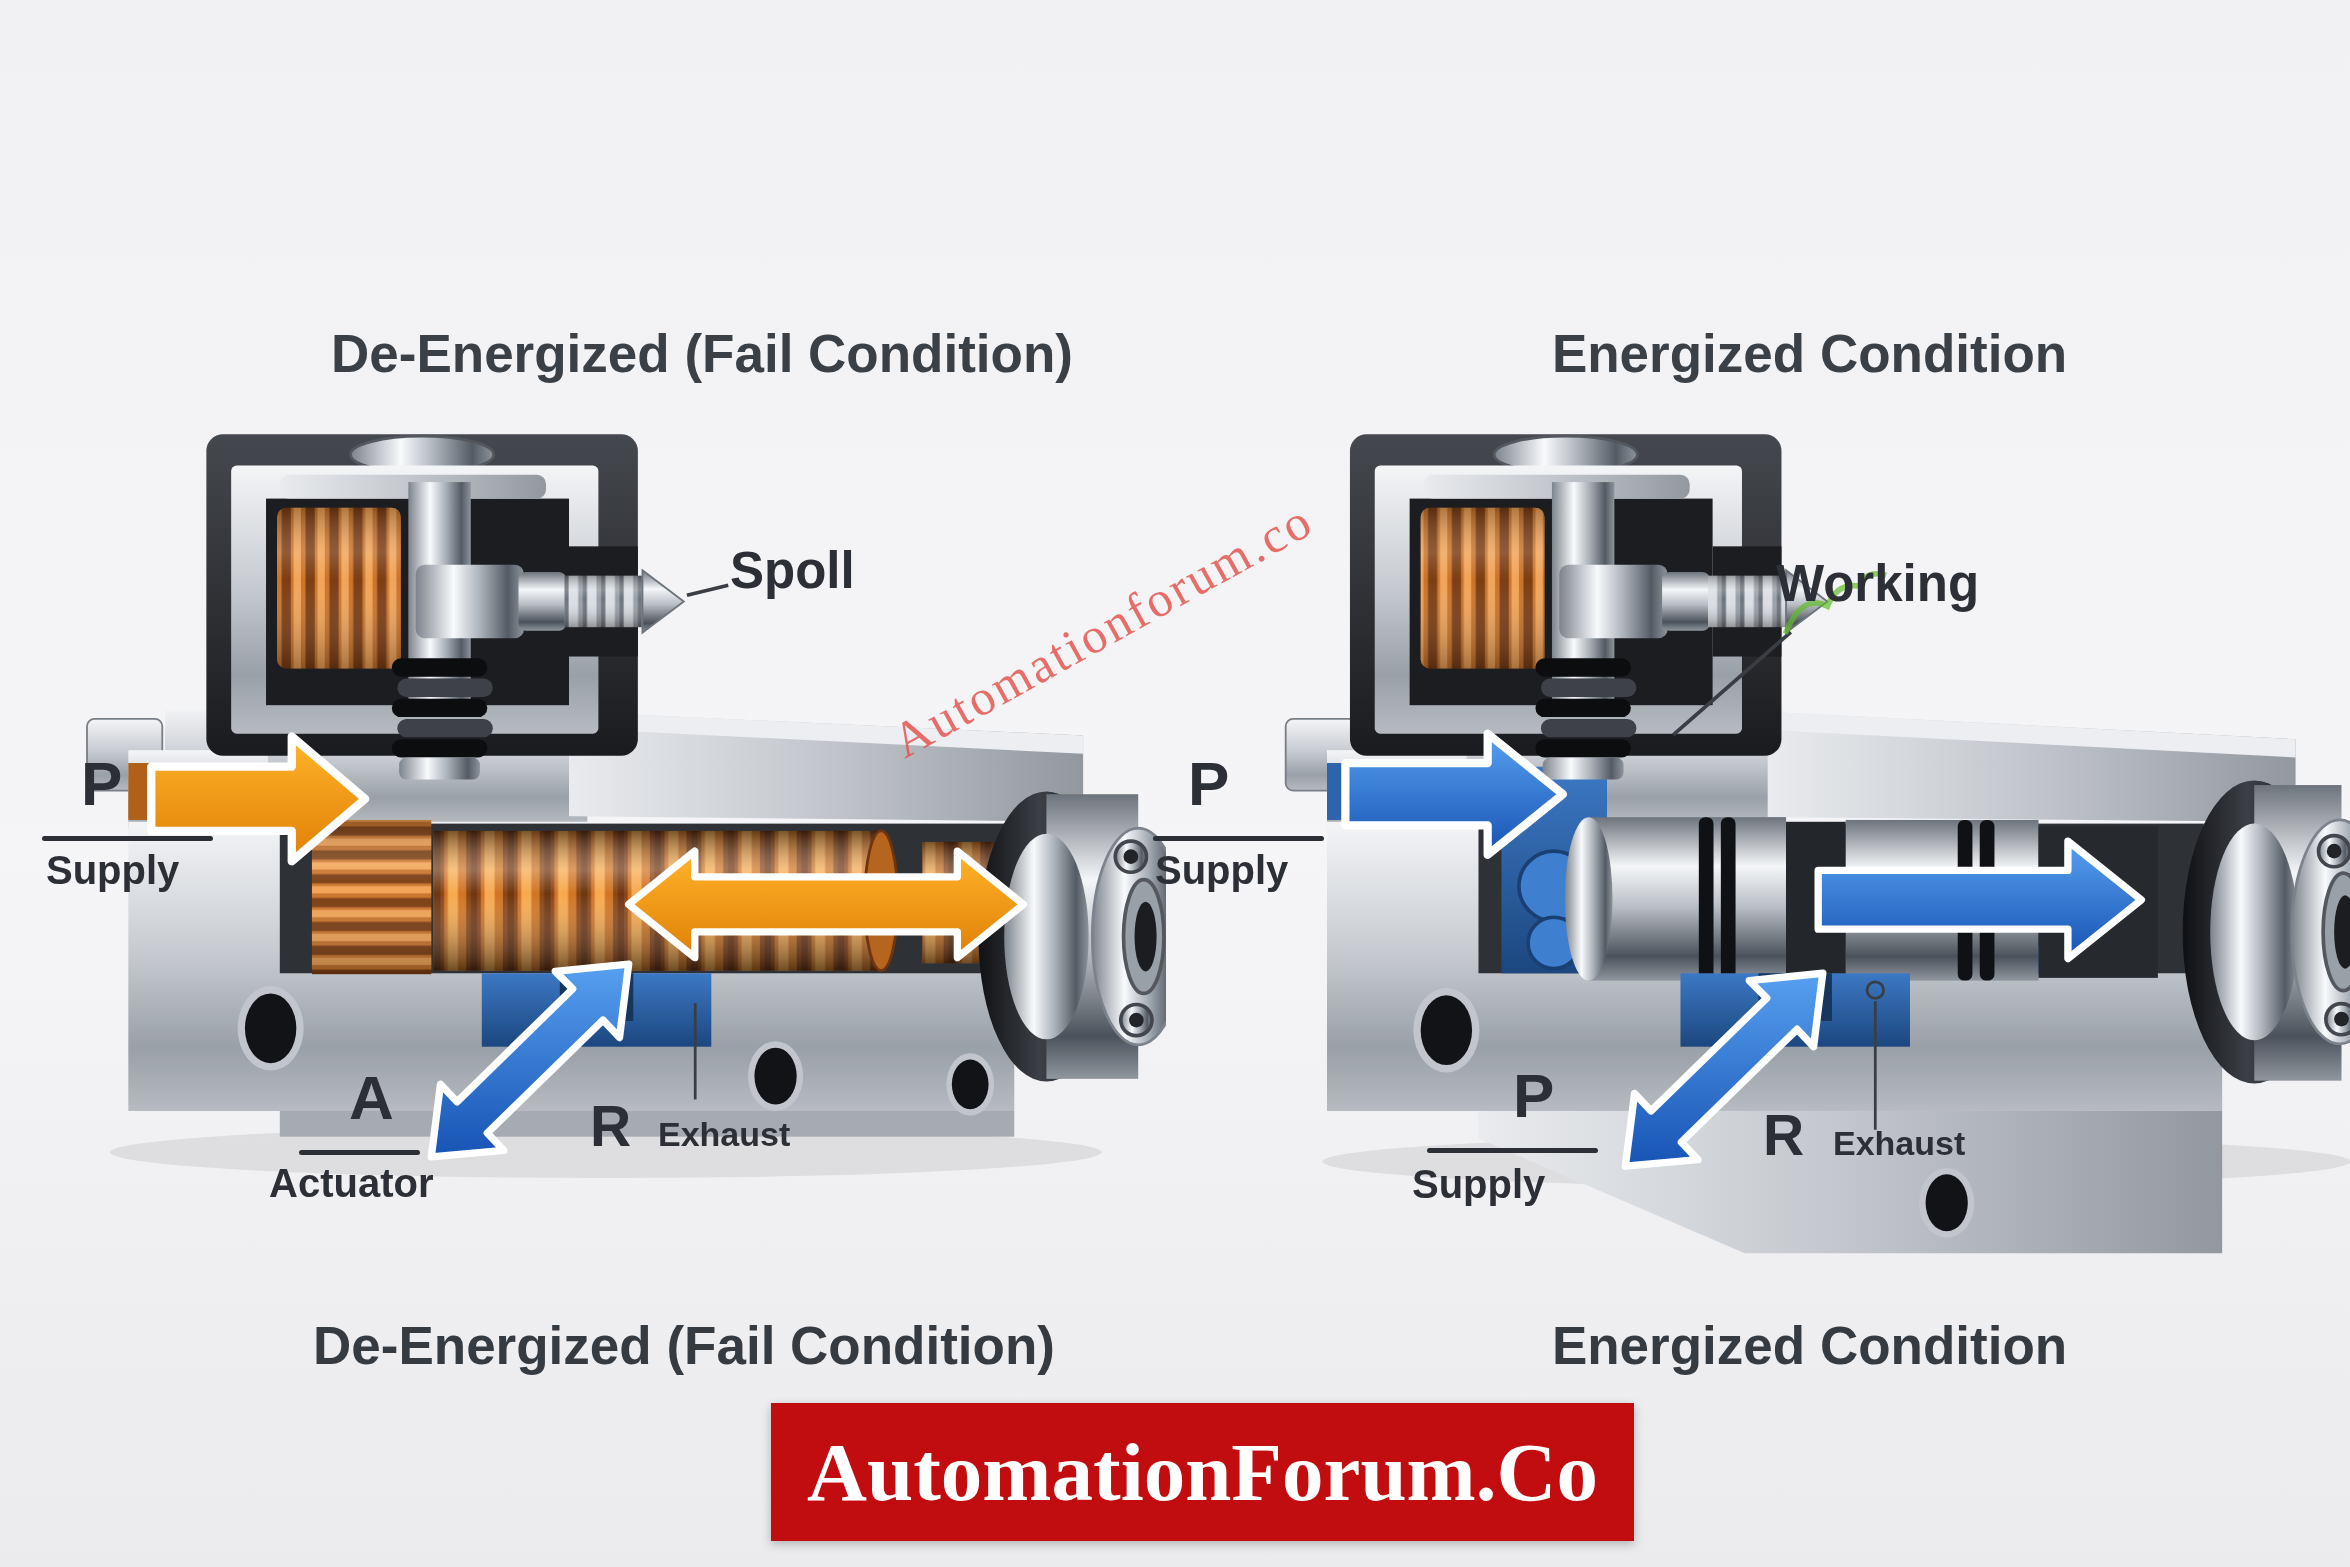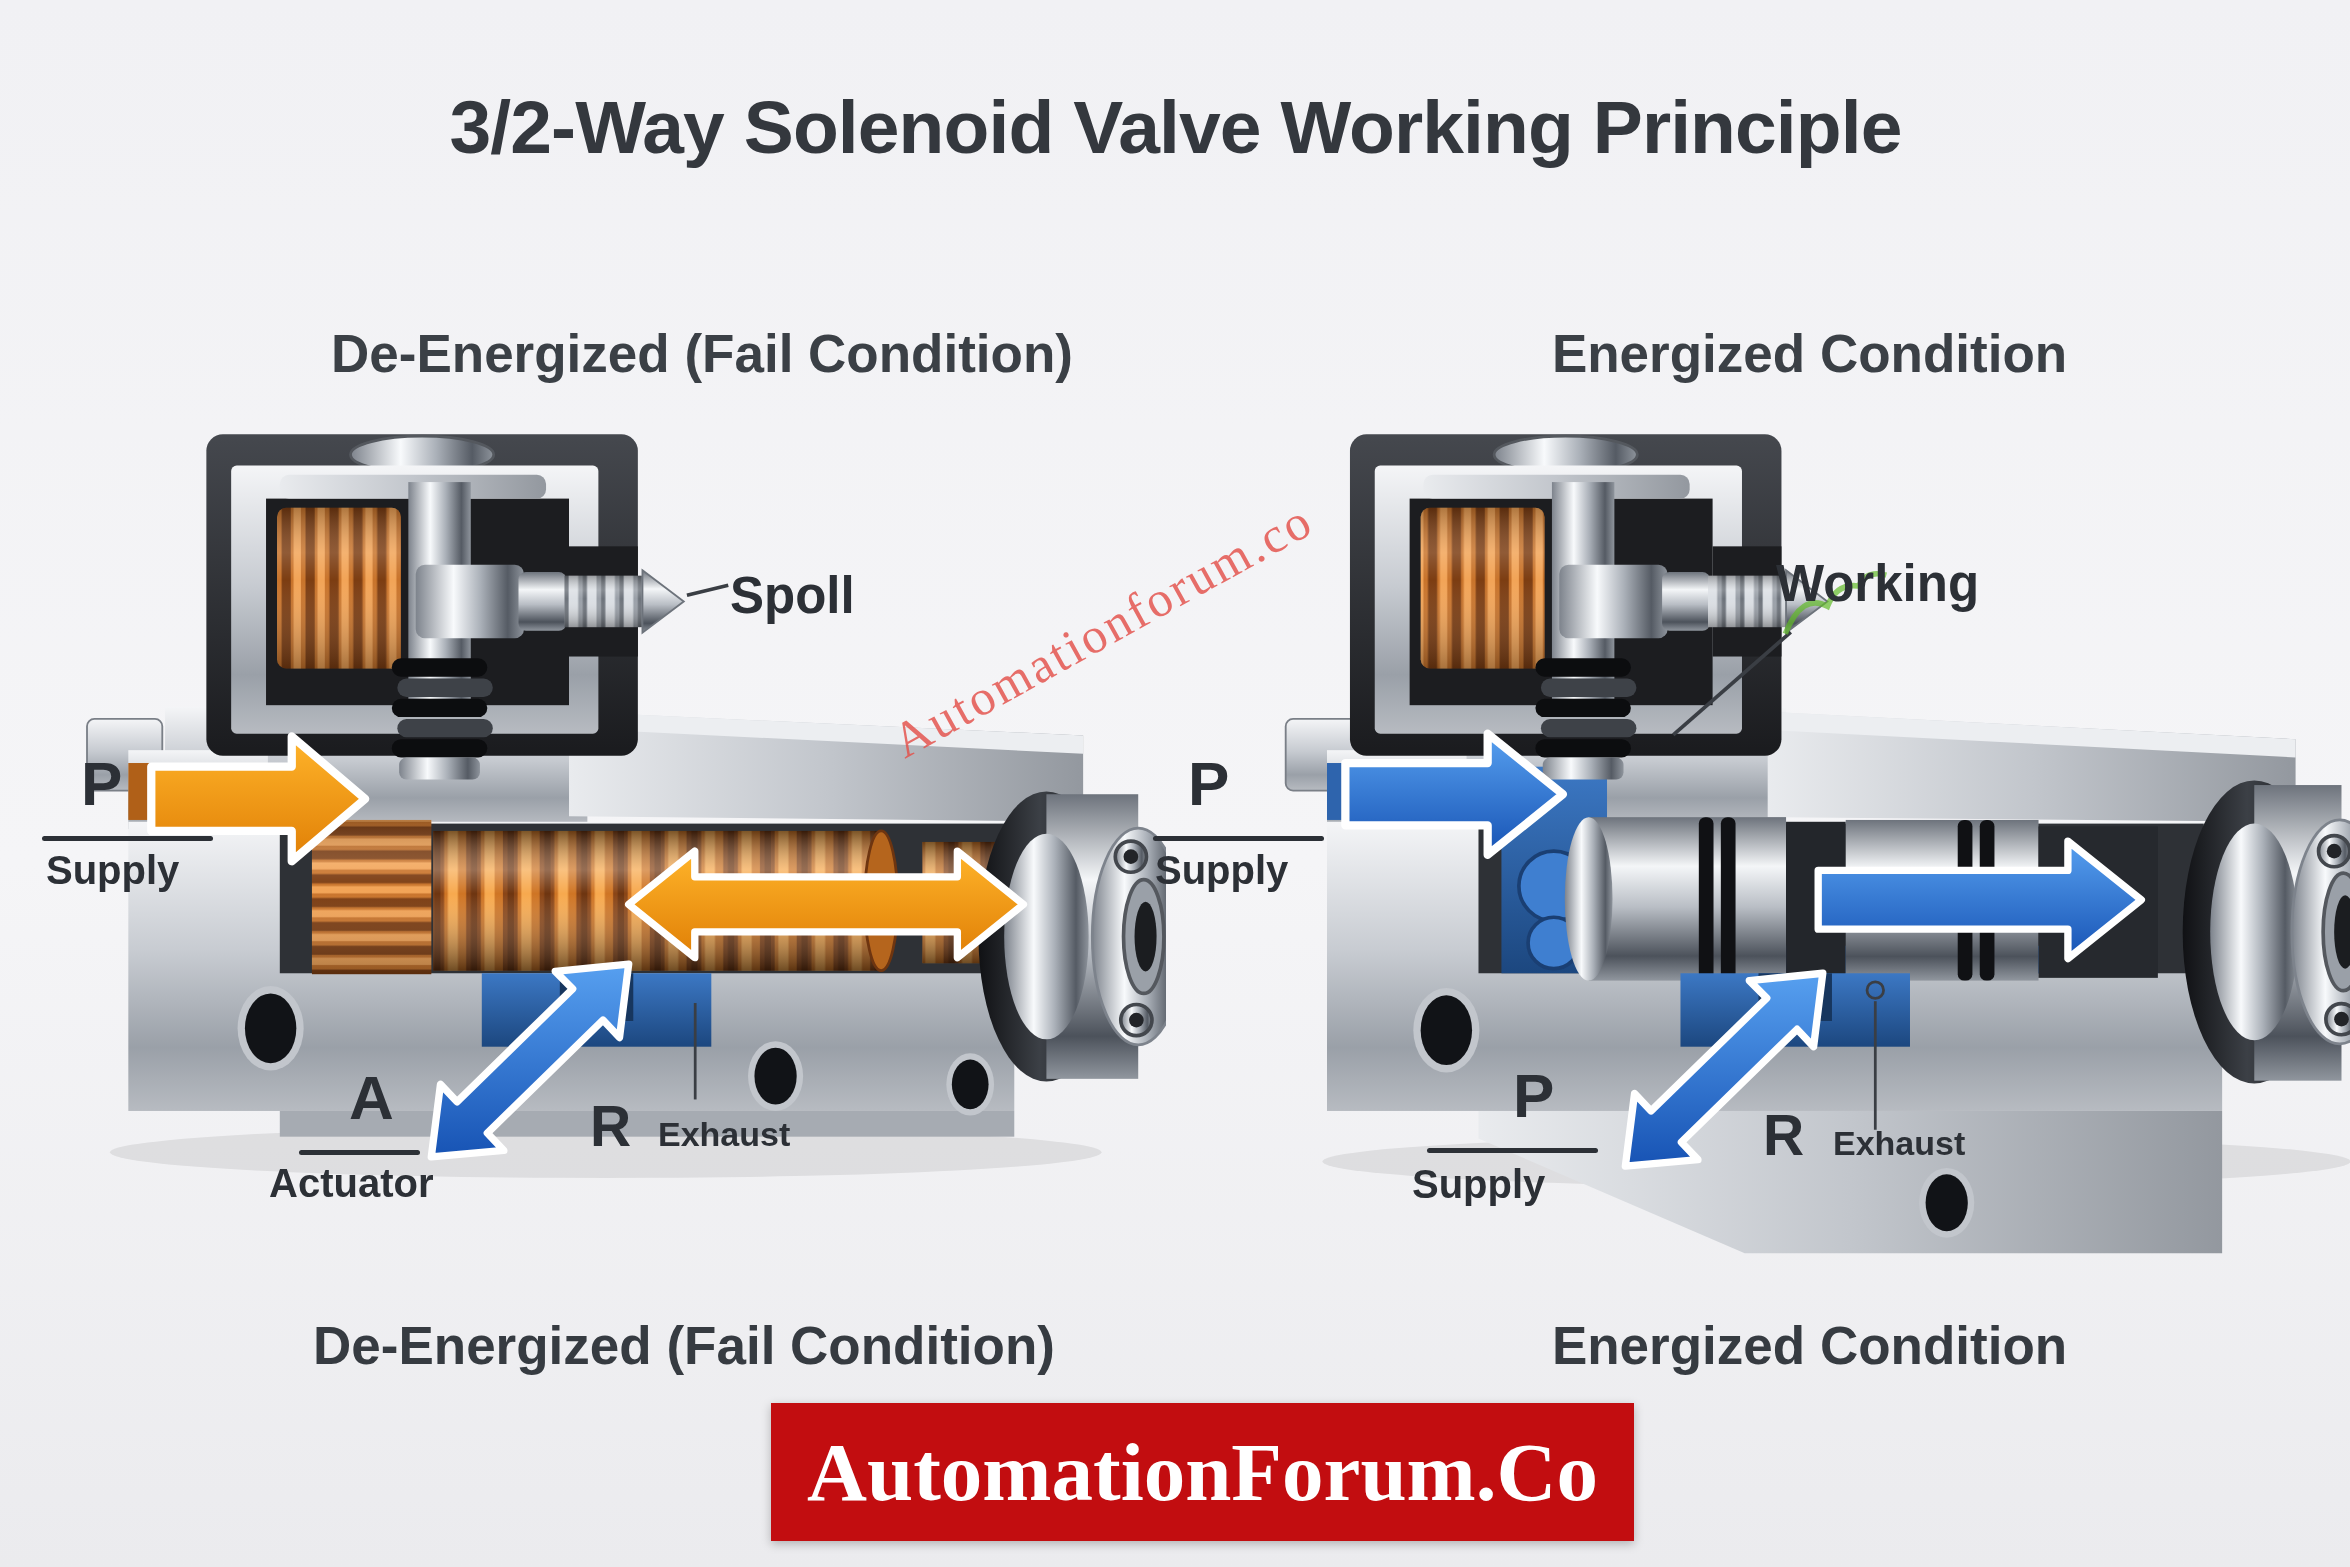--- a/index.html
+++ b/index.html
@@ -126,21 +126,20 @@
         <rect x="33" width="7" height="800" fill="#6e3510"></rect>
       </pattern>
       <pattern id="pat-thread" width="20" height="800" patternUnits="userSpaceOnUse">
         <rect width="20" height="800" fill="#9aa0a8"></rect>
         <rect width="10" height="800" fill="#dbdfe4"></rect>
         <rect x="15" width="4" height="800" fill="#6d737b"></rect>
       </pattern>
     </defs>
   </svg>
 
-  <div class="title">3/2-Way Solenoid Valve Working Principle</div>
   <div class="subtitle sub-left">De-Energized (Fail Condition)</div>
   <div class="subtitle sub-right">Energized Condition</div>
 
   <svg class="valve-svg" style="left:73px; top:427px;" width="1093" height="863" viewBox="0 0 1190 940">
     <ellipse cx="580" cy="790" rx="540" ry="28" fill="#000" opacity=".08"></ellipse>
 
     <g>
       <rect x="15" y="318" width="82" height="78" rx="8" fill="url(#g-metalV)" stroke="#7a7f87" stroke-width="2"></rect>
       <polygon points="100,305 560,305 560,432 100,432" fill="url(#g-metalV)"></polygon>
       <rect x="60" y="352" width="152" height="86" fill="url(#g-metalV)"></rect>
@@ -335,21 +334,21 @@
 
   <svg class="overlay-svg" width="2351" height="1568" viewBox="0 0 2560 1707">
     <line x1="748" y1="648" x2="793" y2="637" stroke="#3a3e44" stroke-width="4"></line>
     <line x1="1822" y1="800" x2="1950" y2="688" stroke="#3a3e44" stroke-width="4"></line>
     <line x1="757" y1="1092" x2="757" y2="1197" stroke="#3a3e44" stroke-width="3"></line>
     <line x1="2042" y1="1090" x2="2042" y2="1230" stroke="#3a3e44" stroke-width="3"></line>
     <circle cx="2042" cy="1078" r="9" fill="none" stroke="#3a3e44" stroke-width="3"></circle>
     <path d="M1944,690 q18,-45 46,-30 q10,-26 34,-22 q8,-18 30,-12" fill="none" stroke="#62bb2a" stroke-width="6" opacity=".7"></path>
   </svg>
 
-  <div class="lbl lbl-part" style="left:730px; top:545px;margin-top:25px;">Spoll</div>
+  <div class="lbl lbl-part" style="left:730px; top:545px;">Spoll</div>
   <div class="lbl lbl-part" style="left:1776px; top:558px;">Working</div>
 
   <div class="lbl lbl-letter" style="left:81px; top:753px;">P</div>
   <div class="ul" style="left:42px; top:836px; width:171px;"></div>
   <div class="lbl lbl-word" style="left:46px; top:850px;">Supply</div>
 
   <div class="lbl lbl-letter" style="left:1188px; top:753px;">P</div>
   <div class="ul" style="left:1153px; top:836px; width:171px;"></div>
   <div class="lbl lbl-word" style="left:1155px; top:850px;">Supply</div>
 

